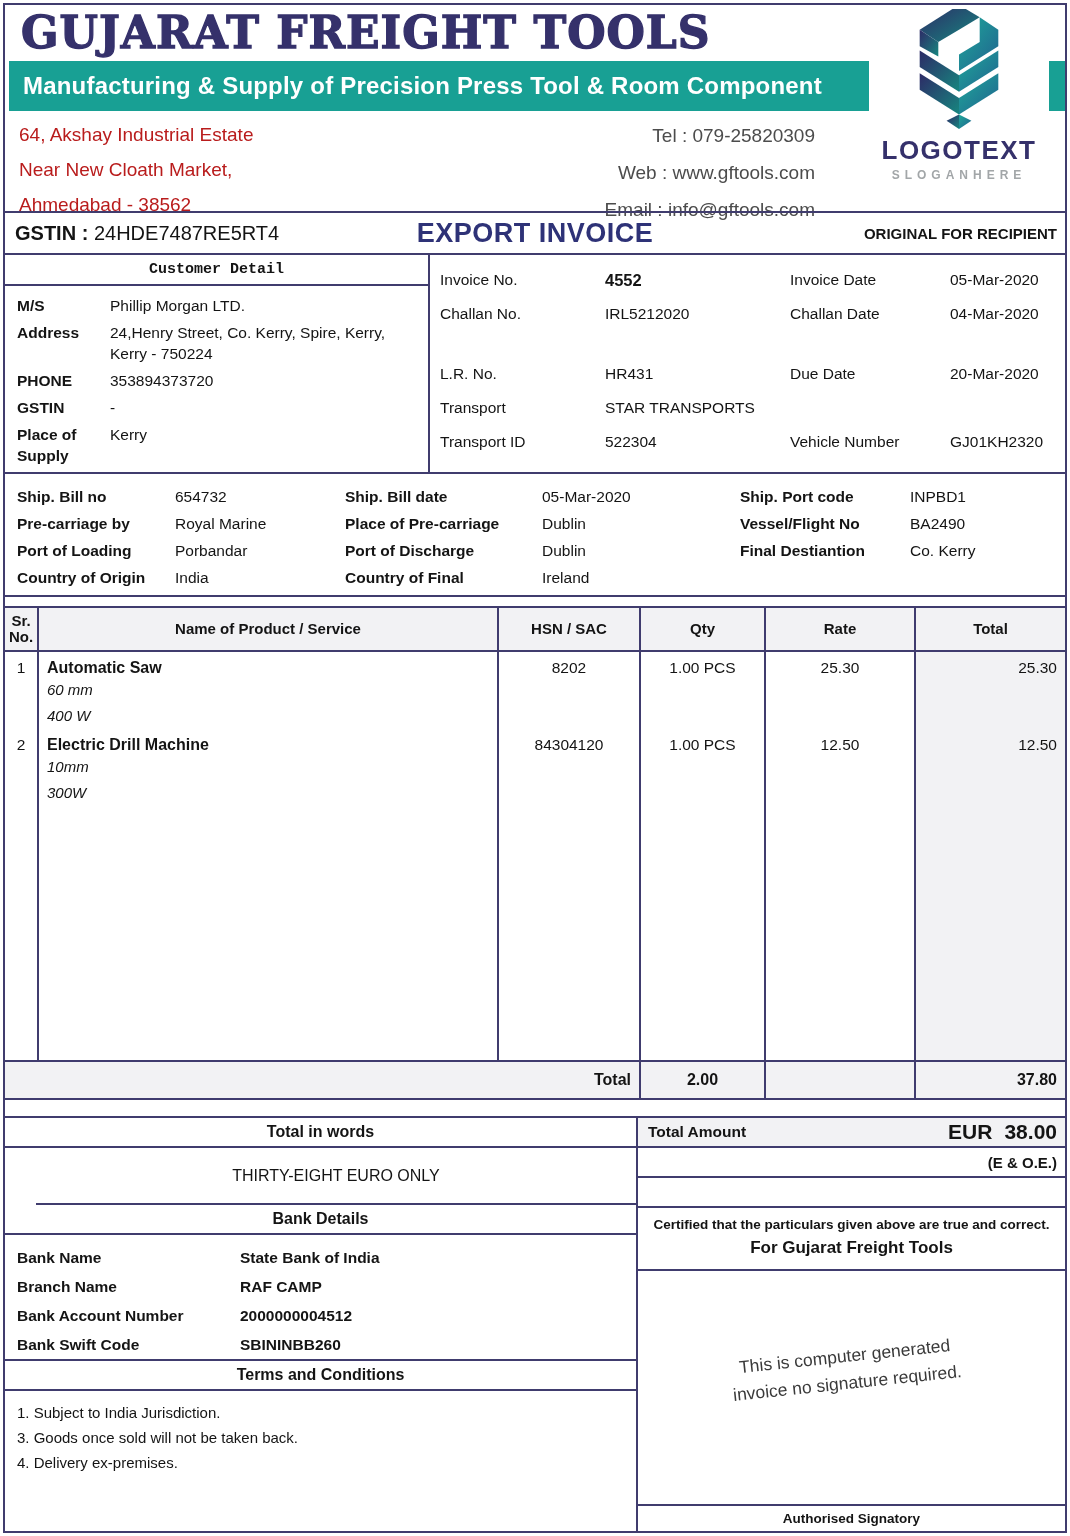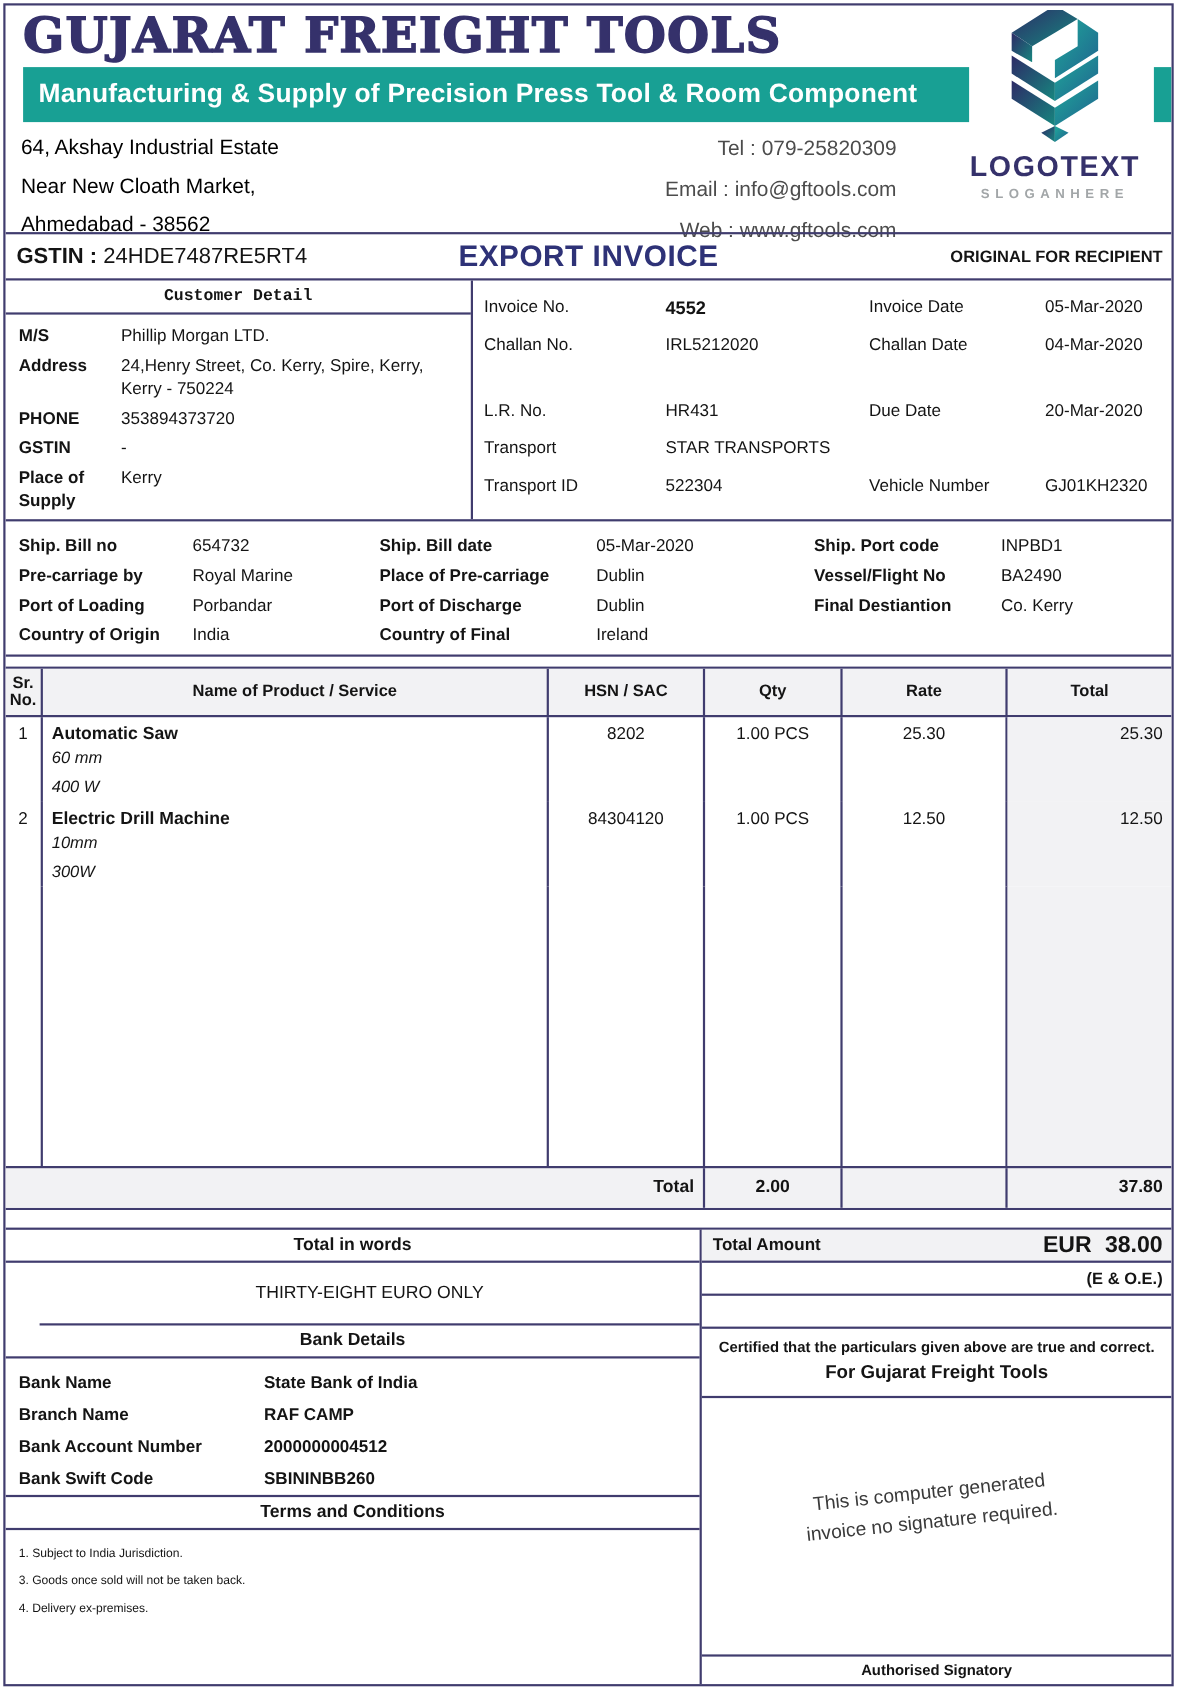--- a/index.html
+++ b/index.html
@@ -7,25 +7,25 @@
   body { font-family:"Liberation Sans", sans-serif; color:#141414; }
 
   .page { width:1064px; height:1530px; margin:3px; border:2px solid #403c6e;
           display:flex; flex-direction:column; background:#fff; overflow:hidden; }
 
   
   .header { position:relative; height:206px; flex:0 0 auto; }
   .company-title { position:absolute; top:2px; left:16px; font-family:"DejaVu Serif", serif;
     font-weight:bold; font-size:44px; color:#35316b; letter-spacing:1px;
     -webkit-text-stroke:1.3px #35316b; }
-  .tagline-band { position:absolute; top:56px; left:16px; width:860px; height:50px;
+  .tagline-band { position:absolute; top:56px; left:4px; width:860px; height:50px;
     background:#18a094; display:flex; align-items:center; }
   .tagline-band .tagline { color:#fff; font-weight:bold; font-size:24px; padding-left:14px; letter-spacing:0.2px; }
   .band-endcap { position:absolute; top:56px; right:0; width:16px; height:50px; background:#18a094; }
-  .addr-block { position:absolute; left:14px; top:112px; font-size:19px; color:#000000; line-height:35px; }
+  .addr-block { position:absolute; left:14px; top:112px; font-size:19px; color:#b91c1c; line-height:35px; }
   .contact-block { position:absolute; right:250px; top:112px; text-align:right; font-size:19px; color:#4c4c4c; line-height:37px; }
   .logo-block { position:absolute; right:18px; top:4px; width:176px; text-align:center; }
   .logo-text { font-size:26px; font-weight:bold; color:#35316b; letter-spacing:1.5px; margin-top:2px; }
   .logo-slogan { font-size:12px; color:#a2a6a8; letter-spacing:5px; font-weight:bold; margin-top:2px; }
 
   
   .titlebar { flex:0 0 44px; border-top:2px solid #403c6e; border-bottom:2px solid #403c6e;
     position:relative; display:flex; align-items:center; justify-content:space-between; padding:0 8px 0 10px; }
   .gstin { font-size:20px; }
   .gstin .lbl { font-weight:bold; }
@@ -86,21 +86,21 @@
   
   .bottom { flex:0 0 415px; border-top:2px solid #403c6e; display:flex; }
   .bottom-left { width:633px; border-right:2px solid #403c6e; display:flex; flex-direction:column; }
   .hdr-box { flex:0 0 30px; border-bottom:2px solid #403c6e; display:flex; align-items:center;
     justify-content:center; font-weight:bold; font-size:16px; }
   .words-box { flex:0 0 57px; border-bottom:2px solid #403c6e; display:flex; align-items:center;
     justify-content:center; font-size:16px;margin-left:31px; }
   .bank-rows { flex:0 0 116px; border-bottom:2px solid #403c6e; padding:8px 0 0 12px; }
   .bank-row { display:flex; height:29px; align-items:center; font-size:15.5px; font-weight:bold; }
   .bank-row .blbl { flex:0 0 223px; }
-  .terms-list { flex:1; padding:9px 12px 0 12px; font-size:11px; line-height:25px; }
+  .terms-list { flex:1; padding:9px 12px 0 12px; font-size:15px; line-height:25px; }
 
   .bottom-right { flex:1; display:flex; flex-direction:column; }
   .br-amount { flex:0 0 30px; background:#f2f2f4; border-bottom:2px solid #403c6e; display:flex;
     align-items:center; justify-content:space-between; padding:0 8px 0 10px;gap:44px; }
   .br-amount .talbl { font-weight:bold; font-size:15.5px; }
   .br-amount .taval { font-weight:bold; font-size:21px; display:flex; gap:12px; }
   .br-eoe { flex:0 0 30px; border-bottom:2px solid #403c6e; display:flex; align-items:center;
     justify-content:flex-end; padding-right:8px; font-weight:bold; font-size:15px; }
   .br-blank { flex:0 0 30px; border-bottom:2px solid #403c6e; }
   .br-certified { flex:0 0 63px; border-bottom:2px solid #403c6e; text-align:center; }
@@ -123,22 +123,22 @@
       <span class="tagline">Manufacturing &amp; Supply of Precision Press Tool &amp; Room Component</span>
     </div>
     <div class="band-endcap"></div>
     <div class="addr-block">
       <div>64, Akshay Industrial Estate</div>
       <div>Near New Cloath Market,</div>
       <div>Ahmedabad - 38562</div>
     </div>
     <div class="contact-block">
       <div>Tel : 079-25820309</div>
+      <div>Web : www.gftools.com</div>
       <div>Email : info@gftools.com</div>
-      <div>Web : www.gftools.com</div>
     </div>
     <div class="logo-block">
       <svg width="104" height="120" viewBox="0 0 100 116">
         <defs>
           <linearGradient id="gL" x1="0" y1="0" x2="1" y2="1">
             <stop offset="0" stop-color="#2d2a66"></stop>
               <stop offset="1" stop-color="#17867f"></stop>
           </linearGradient>
           <linearGradient id="gR" x1="0" y1="0" x2="1" y2="1">
             <stop offset="0" stop-color="#1fa89a"></stop>

